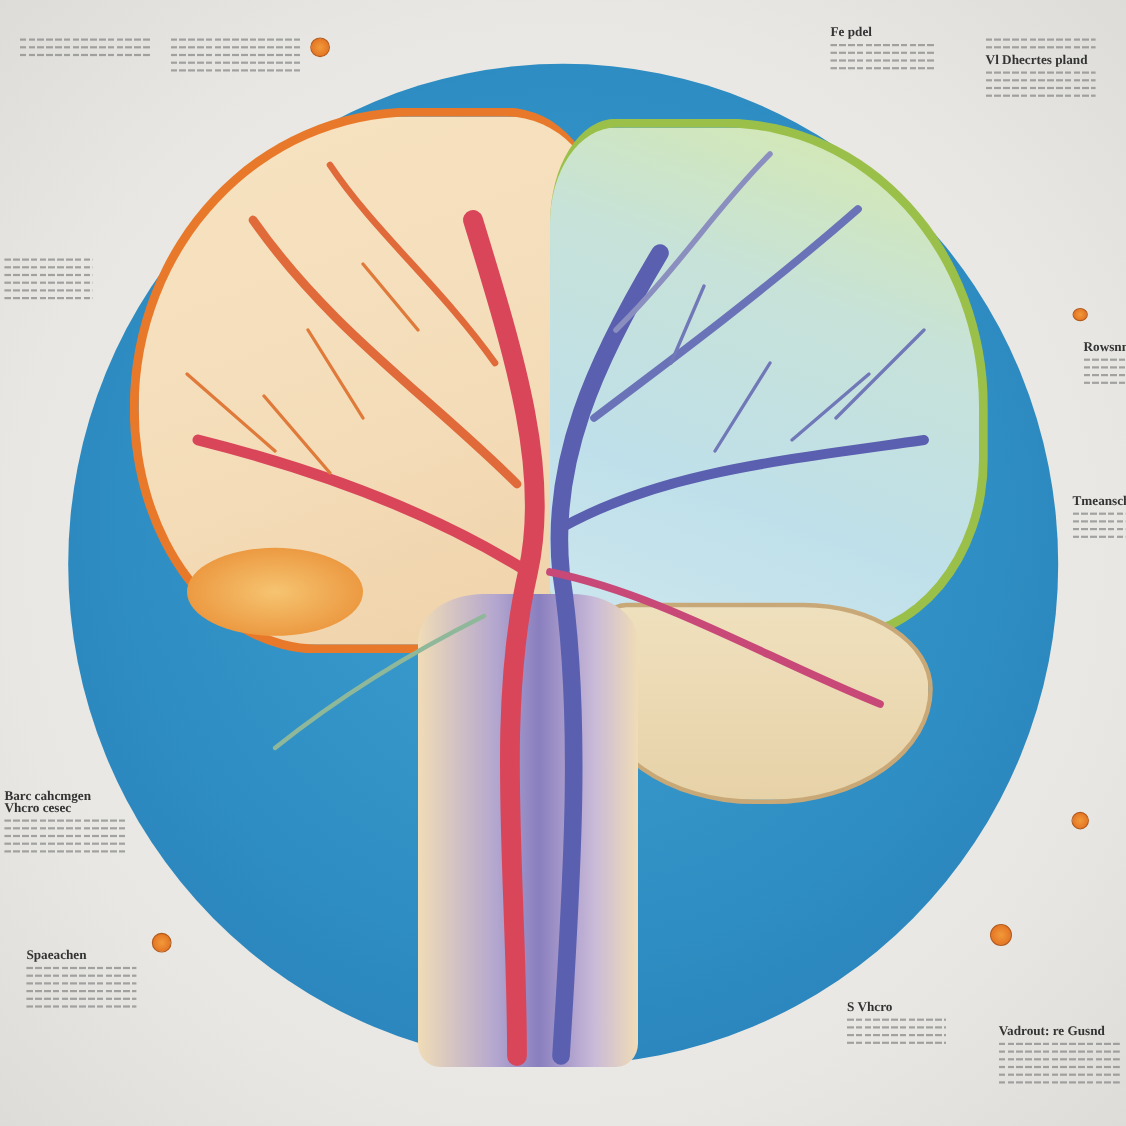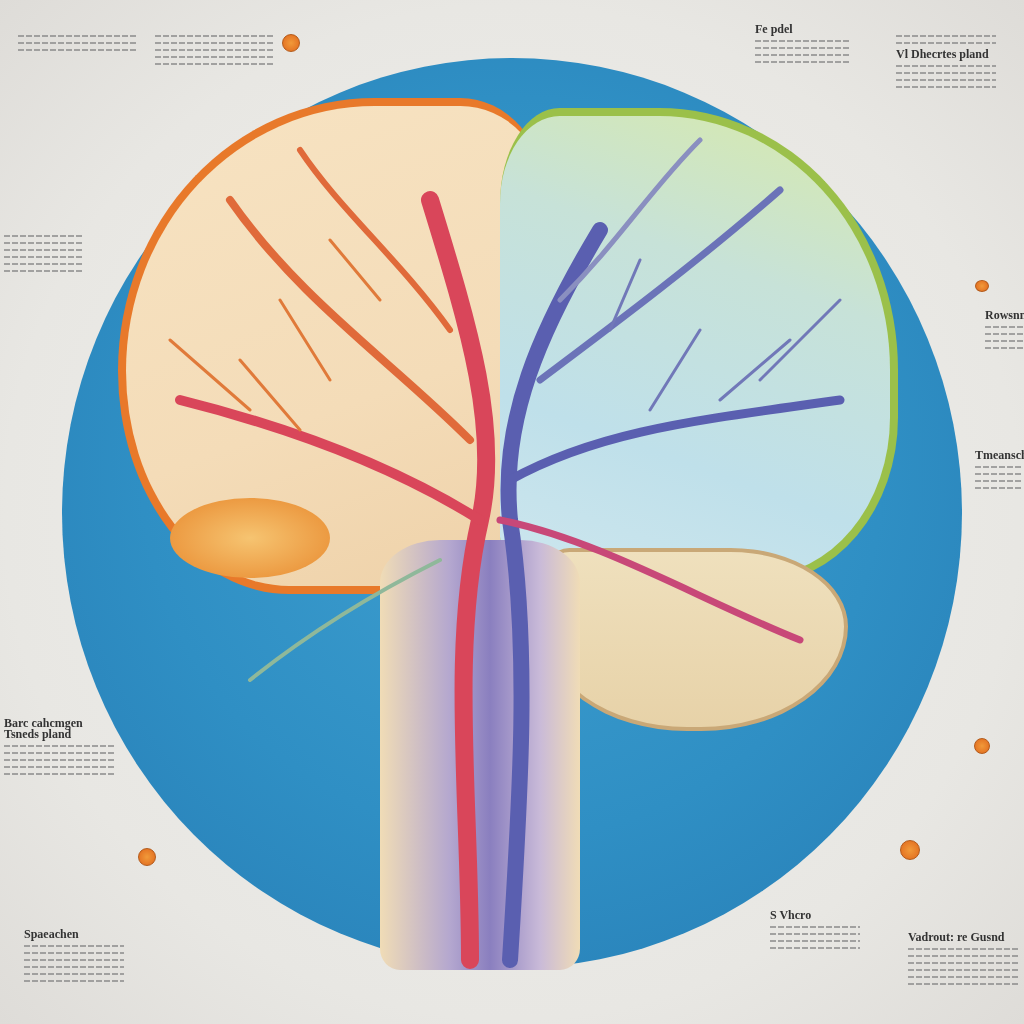--- a/index.html
+++ b/index.html
@@ -94,28 +94,28 @@
 <div class="note" style="left:4px;top:230px;width:80px;">
   <span class="line"></span>
     <span class="line"></span>
     <span class="line"></span>
     <span class="line"></span>
     <span class="line"></span>
     <span class="line"></span>
 </div>
 <div class="note" style="left:4px;top:718px;width:110px;">
   <div class="h">Barc cahcmgen</div>
-  <div class="h">Tsneds pland</div>
+  <div class="h">Vhcro cesec</div>
   <span class="line"></span>
     <span class="line"></span>
     <span class="line"></span>
     <span class="line"></span>
     <span class="line"></span>
 </div>
-<div class="note" style="left:24px;top:929px;width:100px;">
+<div class="note" style="left:24px;top:863px;width:100px;">
   <div class="h">Spaeachen</div>
   <span class="line"></span>
     <span class="line"></span>
     <span class="line"></span>
     <span class="line"></span>
     <span class="line"></span>
     <span class="line"></span>
 </div>
 <div class="note" style="left:985px;top:310px;width:38px;">
   <div class="h">Rowsnnen</div>

